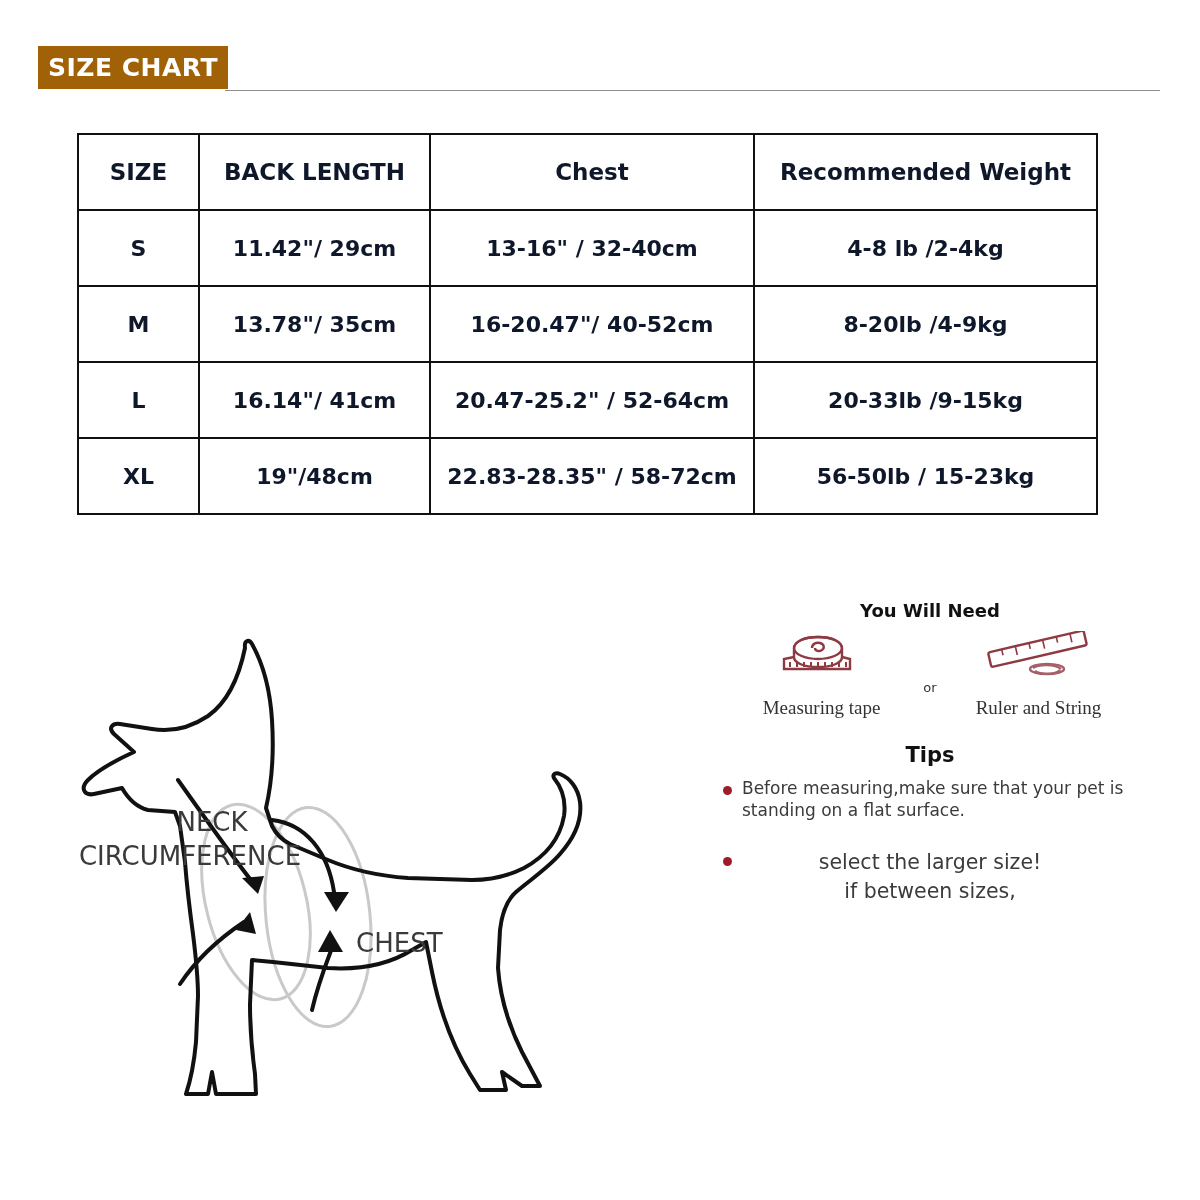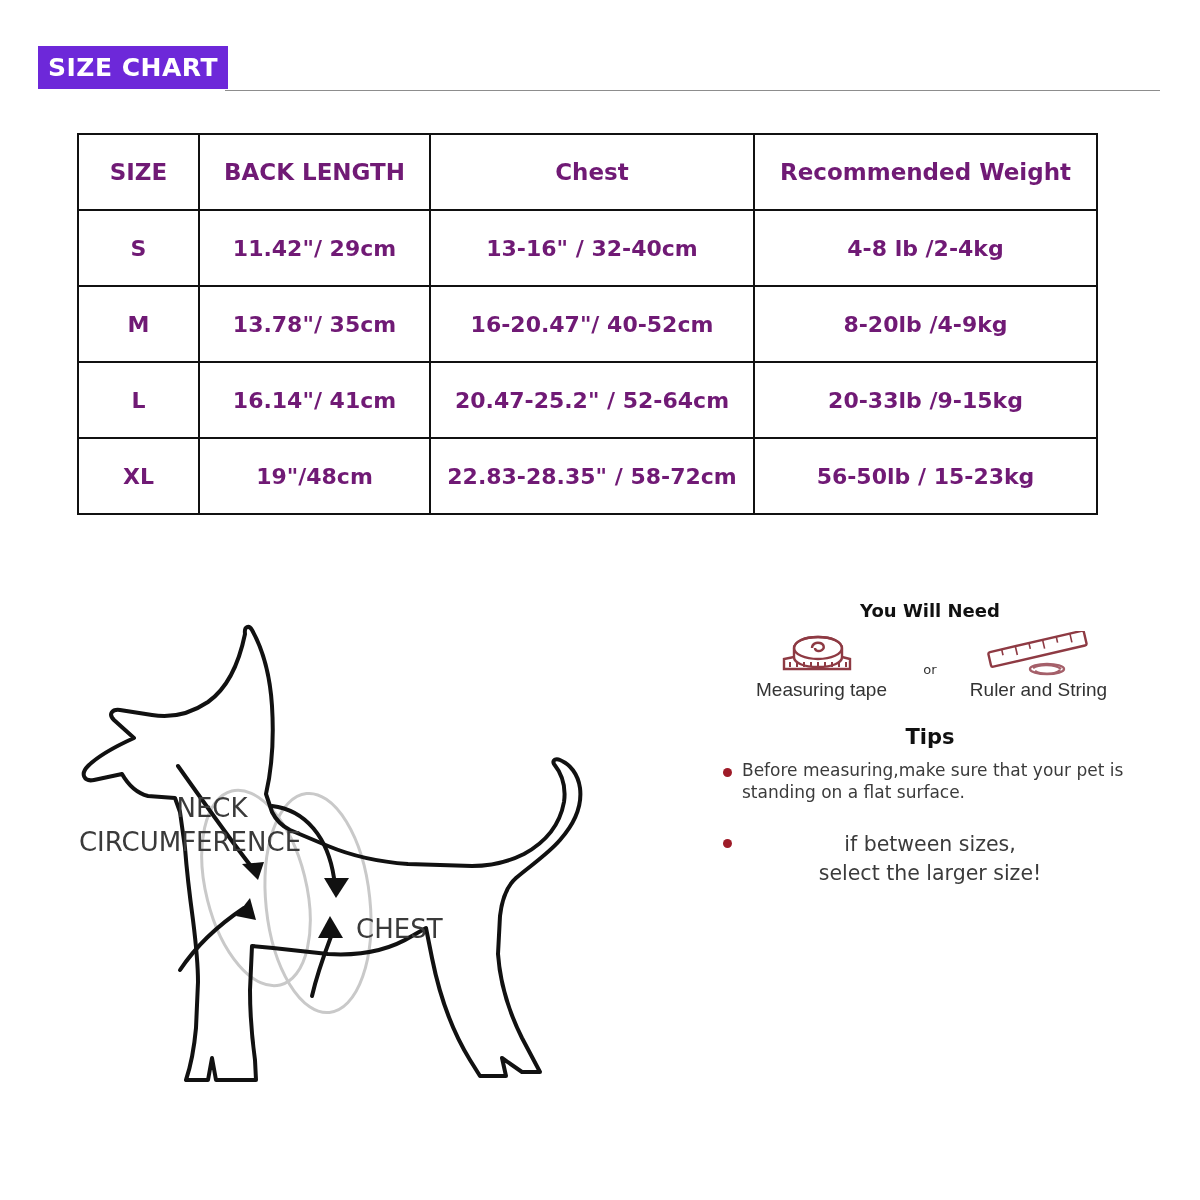--- a/index.html
+++ b/index.html
@@ -29,21 +29,21 @@
     width: 935px;
     height: 1px;
     background: #8d8d8d;
   }
   #size-chart-badge {
     position: absolute;
     left: 38px;
     top: 46px;
     width: 190px;
     height: 43px;
-    background: #6d28d9;
+    background: #a16207;
     color: #ffffff;
     display: flex;
     align-items: center;
     justify-content: center;
     letter-spacing: 0.5px;
     font-size: 25px;
     font-weight: 700;
     font-family: "DejaVu Sans", sans-serif;
   }
 
@@ -55,21 +55,21 @@
     width: 1019px;
     border-collapse: collapse;
     table-layout: fixed;
   }
   #size-table td, #size-table th {
     border: 2px solid #111111;
     text-align: center;
     vertical-align: middle;
     font-family: "DejaVu Sans", sans-serif;
     font-weight: 700;
-    color: #701a75;
+    color: #0f172a;
     padding: 0;
     height: 74px;
   }
   #size-table thead th { font-size: 23px; }
   #size-table tbody td { font-size: 22px; }
   col.c-size   { width: 121px; }
   col.c-back   { width: 231px; }
   col.c-chest  { width: 324px; }
   col.c-weight { width: 343px; }
 
@@ -77,21 +77,21 @@
   #lower-area {
     position: absolute;
     left: 0; top: 580px;
     width: 1200px; height: 620px;
   }
 
   
   #dog-diagram {
     position: absolute;
     left: 60px;
-    top: 18px;
+    top: 32px;
     width: 640px;
     height: 560px;
   }
   #dog-diagram svg { display: block; }
 
   
   #measure-panel {
     position: absolute;
     left: 720px;
     top: 20px;
@@ -119,22 +119,22 @@
   }
   .tool-icon {
     height: 48px;
     display: flex;
     align-items: flex-end;
     justify-content: center;
   }
   .tool-label {
     font-size: 19px;
     color: #333333;
-    font-family: Liberation Sans, sans-serif;
-    margin-top: 2px;
+    font-family: Liberation Serif, serif;
+    margin-top: 20px;
     white-space: nowrap;
   }
   #tools-or {
     font-size: 13px;
     color: #333333;
     font-family: "DejaVu Sans", sans-serif;
     padding-bottom: 24px;
     width: 36px;
     text-align: center;
   }
@@ -378,18 +378,18 @@
 
     <div class="tip-item">
       <span class="tip-bullet" style="background:#9e1b28"></span>
       <span>Before measuring,make sure that your pet is standing on a flat surface.</span>
     </div>
     <div class="tip-item">
       <span class="tip-bullet" style="background:#9e1b28"></span>
     </div>
 
     <div id="closing-note">
+      <div>select the larger size!</div>
       <div>if between sizes,</div>
-      <div>select the larger size!</div>
     </div>
 
   </div>
 </div>
 
 </body></html>

